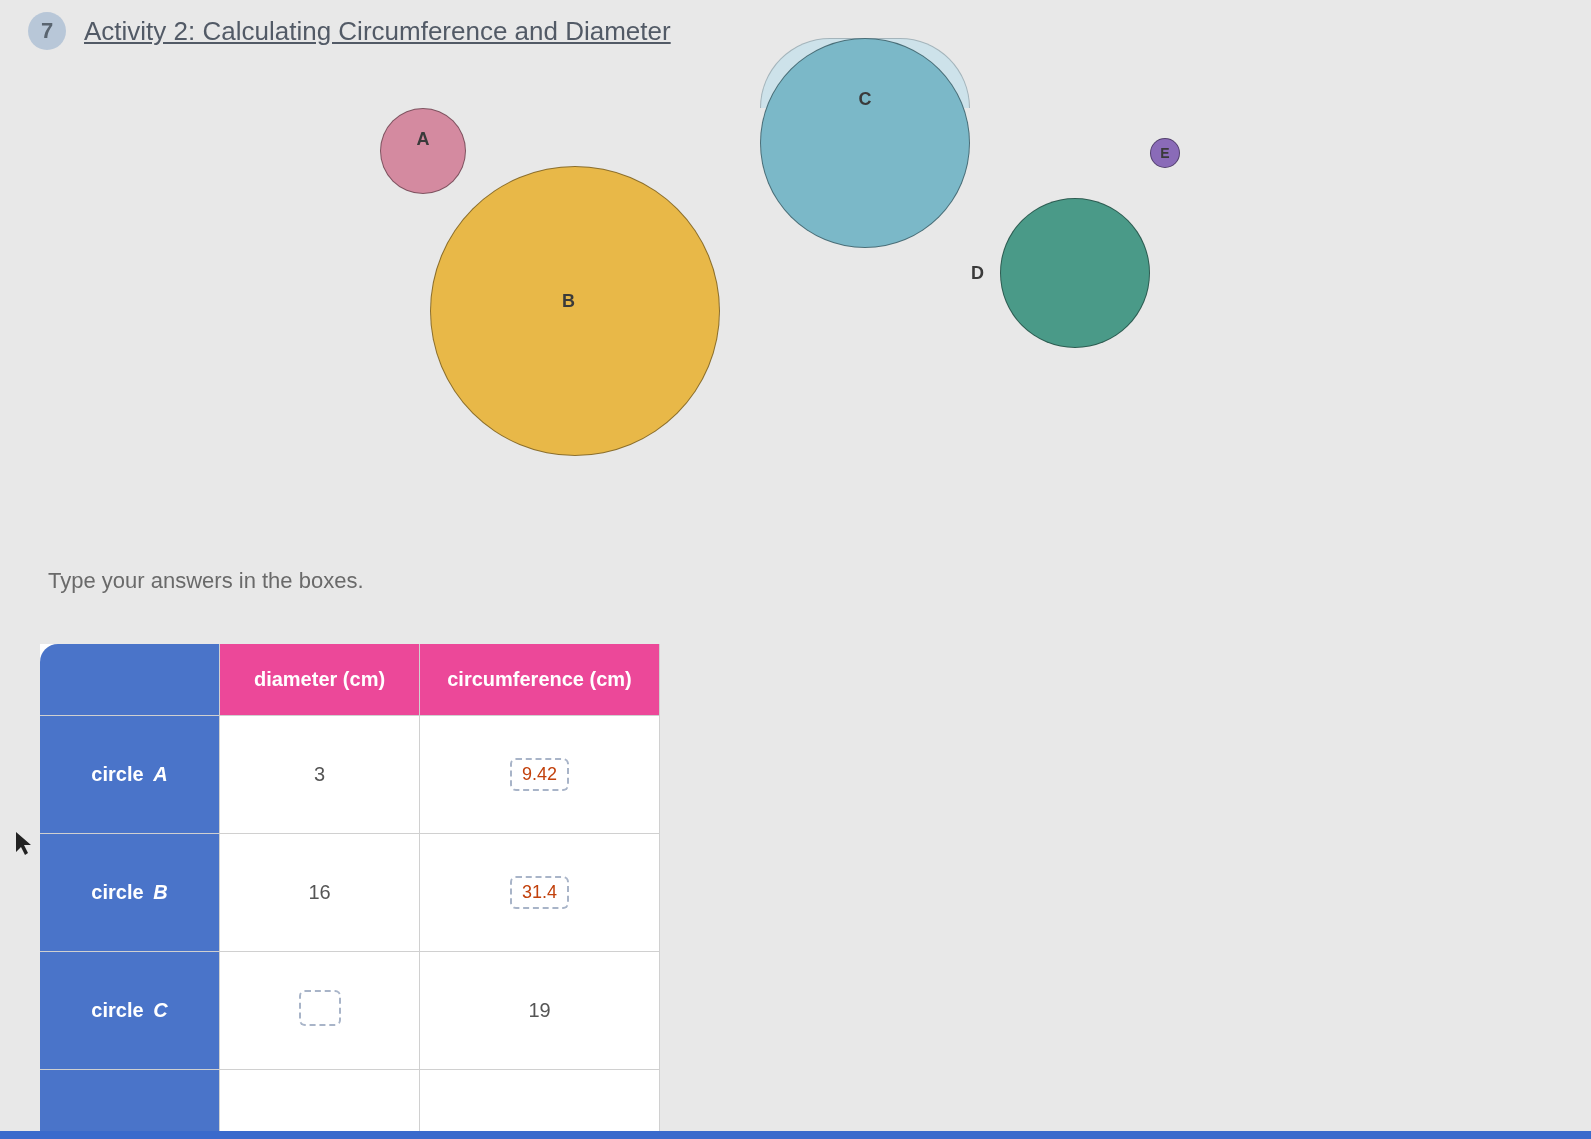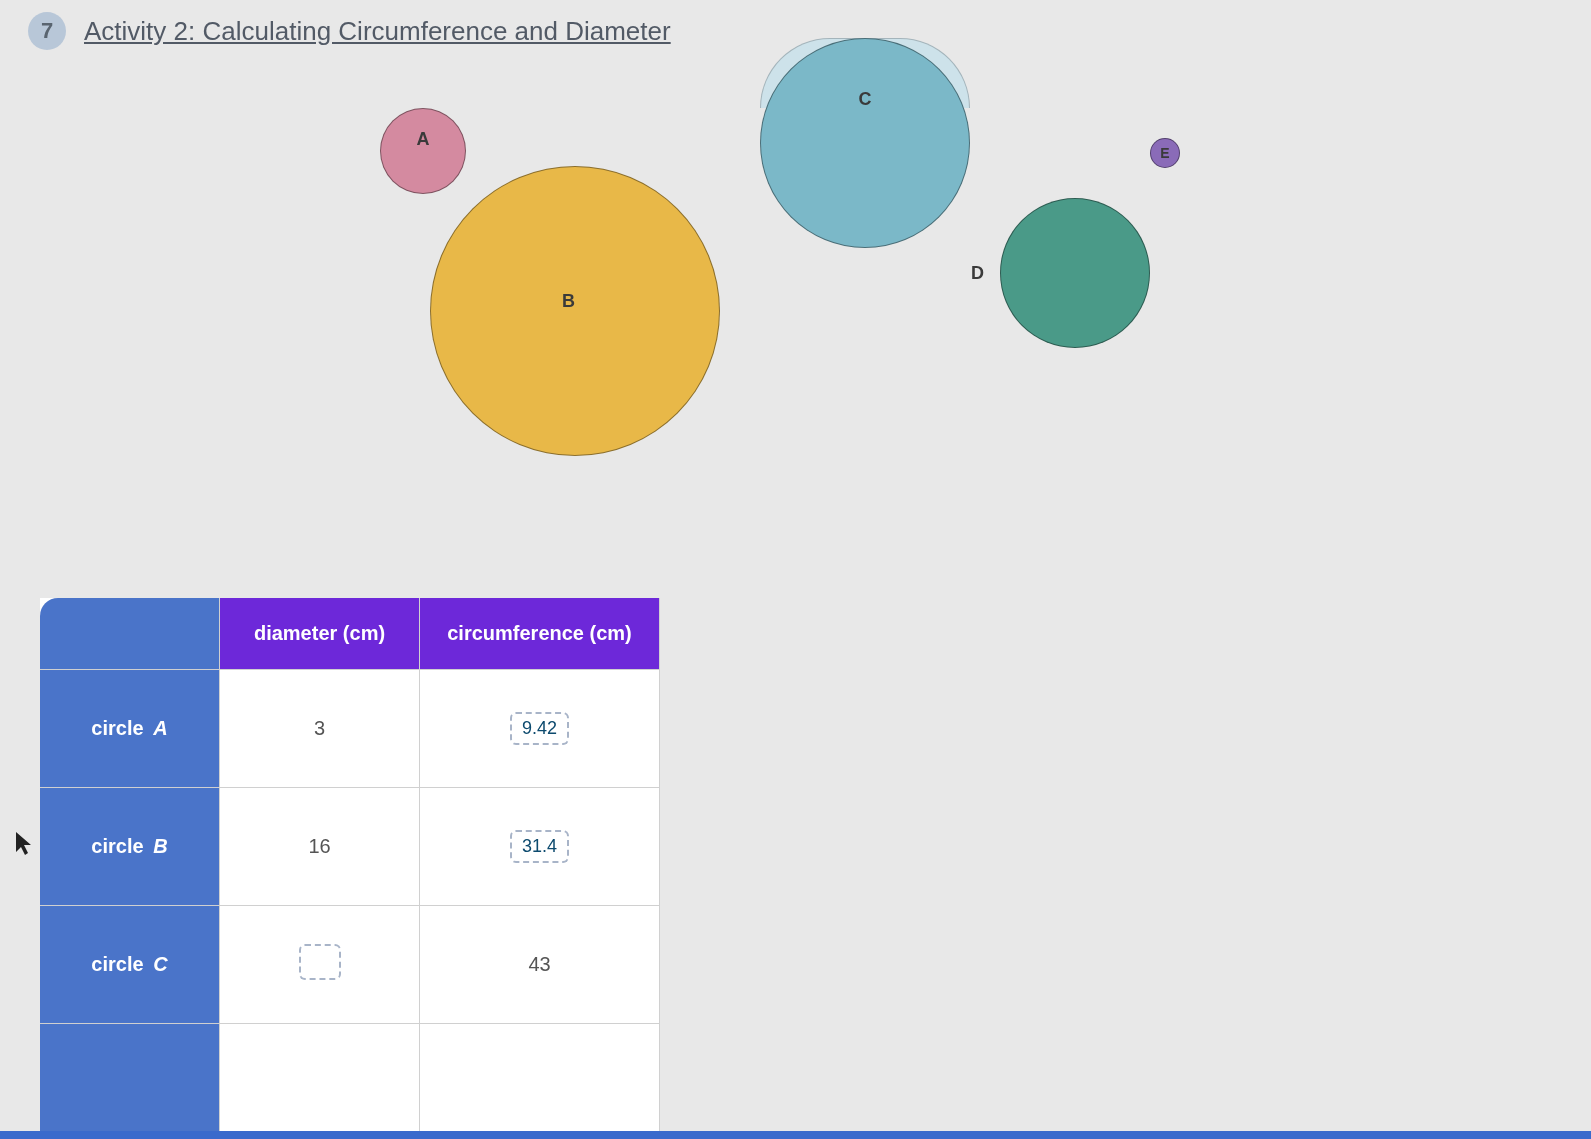--- a/index.html
+++ b/index.html
@@ -73,21 +73,21 @@
   table {
     border-collapse: separate;
     border-spacing: 0;
     background: #fff;
   }
   th, td {
     border-right: 1px solid #d0d0d0;
     border-bottom: 1px solid #d0d0d0;
   }
   th {
-    background: #6d28d9;
+    background: #ec4899;
     color: #fff;
     font-weight: 600;
     font-size: 20px;
     padding: 24px 10px;
     text-align: center;
   }
   th:first-child {
     background: #4a74c9;
     width: 180px;
     border-top-left-radius: 18px;
@@ -101,21 +101,21 @@
     font-weight:600;
     font-size:20px;
     text-align:center;
   }
   td.rowhead .it { font-style: italic; margin-left:4px;}
   .answer-box {
     display:inline-block;
     border:2px dashed #a8b4c8;
     border-radius:6px;
     padding:4px 10px;
-    color:#0c4a6e;
+    color:#c2410c;
     font-size:18px;
     min-width:44px;
     min-height:28px;
   }
   .answer-empty {
     display:inline-block;
     border:2px dashed #a8b4c8;
     border-radius:6px;
     width:42px; height:36px;
   }
@@ -147,20 +147,21 @@
   </div>
   <div class="circle circD">
     <span class="circle-label">D</span>
   </div>
   <div class="circle circE">
     <span class="circle-label">E</span>
   </div>
 </div>
 
 <div class="instructions">
+  <div>Type your answers in the boxes.</div>
 </div>
 
 <div class="table-wrap">
   <table>
     <thead>
       <tr>
         <th></th>
         <th>diameter (cm)</th>
         <th>circumference (cm)</th>
       </tr>
@@ -187,21 +188,21 @@
         </td>
       </tr>
       <tr>
         <td class="rowhead">
           <span>circle</span>
           <span class="it">C</span>
         </td>
         <td>
           <span class="answer-empty"></span>
         </td>
-        <td>43</td>
+        <td>19</td>
       </tr>
       <tr>
         <td class="rowhead">
           
           
         </td>
         <td>
           
         </td>
         <td>

